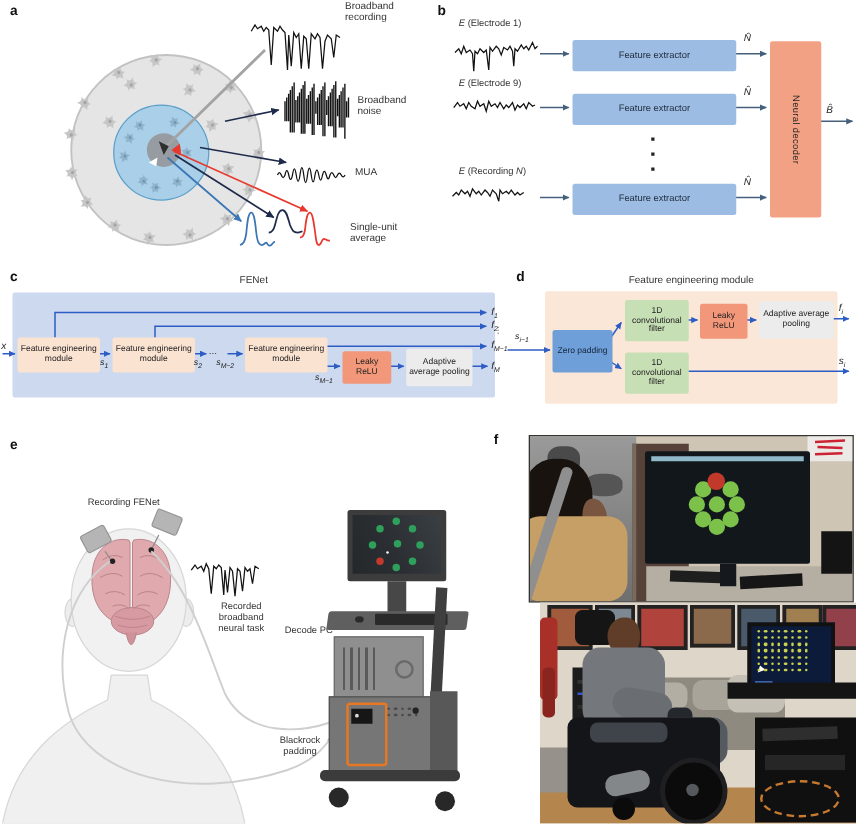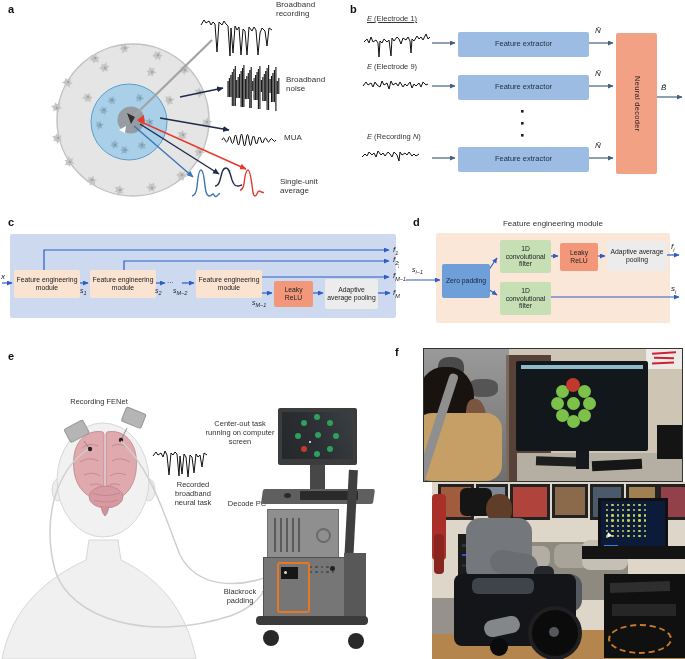--- a/index.html
+++ b/index.html
@@ -191,39 +191,40 @@
   <div class="plabel" style="left:8px;top:216px;">c</div>
   <div class="plabel" style="left:413px;top:216px;">d</div>
   <div class="plabel" style="left:8px;top:350px;">e</div>
   <div class="plabel" style="left:395px;top:346px;">f</div>
 
   <div class="lbl" style="left:276px;top:0;width:56px;">Broadband recording</div>
   <div class="lbl" style="left:286px;top:75px;width:58px;">Broadband noise</div>
   <div class="lbl" style="left:284px;top:133px;width:40px;">MUA</div>
   <div class="lbl" style="left:280px;top:177px;width:52px;">Single-unit average</div>
 
-  <div class="lbl" style="left:367px;top:15px;width:80px;font-size:7.5px;text-decoration:underline;">
+  <div class="lbl" style="left:367px;top:15px;width:80px;font-size:7.5px;">
     <i>E</i> <span>(Electrode 1)</span></div>
   <div class="lbl" style="left:367px;top:63px;width:80px;font-size:7.5px;">
     <i>E</i> <span>(Electrode 9)</span></div>
   <div class="lbl" style="left:367px;top:133px;width:80px;font-size:7.5px;">
     <i>E</i> <span>(Recording </span><i>N</i><span>)</span></div>
 
   <div class="box" style="left:458px;top:32px;width:129px;height:23px;background:var(--extractor_blue);font-size:7.5px;color:#1e2c3c;">Feature extractor</div>
   <div class="box" style="left:458px;top:75px;width:129px;height:23px;background:var(--extractor_blue);font-size:7.5px;color:#1e2c3c;">Feature extractor</div>
   <div class="box" style="left:458px;top:147px;width:129px;height:23px;background:var(--extractor_blue);font-size:7.5px;color:#1e2c3c;">Feature extractor</div>
   <div class="box" style="left:616px;top:33px;width:39px;height:139px;background:var(--decoder_salmon);">
     <span class="vtext">Neural decoder</span>
     </div>
 
   <span class="ml" style="left:595px;top:26px;"><i>N̂</i></span>
   <span class="ml" style="left:595px;top:69px;"><i>N̂</i></span>
   <span class="ml" style="left:595px;top:141px;"><i>N̂</i></span>
   <span class="ml" style="left:661px;top:83px;"><i>B̂</i></span>
 
+  <div class="title" style="left:10px;top:219px;width:386px;text-align:center;">FENet</div>
   <span class="ml" style="left:1px;top:272px;"><i>x</i></span>
 
   <div class="box" style="left:14px;top:270px;width:64px;height:26px;background:var(--peach_box);">Feature engineering module</div>
   <div class="box" style="left:90px;top:270px;width:64px;height:26px;background:var(--peach_box);">Feature engineering module</div>
   <div class="box" style="left:196px;top:270px;width:64px;height:26px;background:var(--peach_box);">Feature engineering module</div>
   <div class="box" style="left:274px;top:281px;width:37px;height:24px;background:var(--salmon_box);">Leaky ReLU</div>
   <div class="box" style="left:325px;top:279px;width:51px;height:28px;background:var(--gray_box);">Adaptive average pooling</div>
 
   <span class="ml" style="left:80px;top:287px;font-size:7px;"><i>s</i><sub>1</sub></span>
   <span class="ml" style="left:155px;top:287px;font-size:7px;"><i>s</i><sub>2</sub></span>
@@ -244,21 +245,20 @@
   <div class="box" style="left:500px;top:240px;width:49px;height:31px;background:var(--green_box);">1D convolutional filter</div>
   <div class="box" style="left:500px;top:282px;width:49px;height:31px;background:var(--green_box);">1D convolutional filter</div>
   <div class="box" style="left:560px;top:243px;width:36px;height:26px;background:var(--salmon_box);">Leaky ReLU</div>
   <div class="box" style="left:607px;top:241px;width:58px;height:28px;background:var(--gray_box);">Adaptive average pooling</div>
 
   <span class="ml" style="left:671px;top:242px;"><i>f</i><sub>i</sub></span>
   <span class="ml" style="left:671px;top:284px;"><i>s</i><sub>i</sub></span>
 
   <div class="lbl c" style="left:70px;top:398px;width:58px;font-size:7.5px;">Recording FENet</div>
   <div class="lbl c" style="left:164px;top:481px;width:58px;font-size:7.5px;">Recorded broadband neural task</div>
-  <div class="lbl c" style="left:205px;top:420px;width:70px;font-size:7.5px;">Center-out task running on computer screen</div>
   <div class="lbl c" style="left:226px;top:500px;width:42px;font-size:7.5px;">Decode PC</div>
   <div class="lbl c" style="left:215px;top:588px;width:50px;font-size:7.5px;">Blackrock padding</div>
 
   <div style="position:absolute;z-index:2;left:278px;top:408px;width:79px;height:57px;background:#3c3c3c;border-radius:2px;">
     <div id="escreen" style="position:absolute;left:4px;top:4px;width:71px;height:47px;background:linear-gradient(245deg,#3a3f44 0%,#2b2f33 55%,#24282b 100%);">
         <span style="position: absolute; left: 31.8px; top: 1.8px; width: 6.4px; height: 6.4px; border-radius: 50%; background: rgb(47, 160, 92);"></span>
         <span style="position: absolute; left: 44.8px; top: 7.8px; width: 6.4px; height: 6.4px; border-radius: 50%; background: rgb(47, 160, 92);"></span>
         <span style="position: absolute; left: 50.8px; top: 20.8px; width: 6.4px; height: 6.4px; border-radius: 50%; background: rgb(47, 160, 92);"></span>
         <span style="position: absolute; left: 44.8px; top: 33.8px; width: 6.4px; height: 6.4px; border-radius: 50%; background: rgb(47, 160, 92);"></span>
         <span style="position: absolute; left: 31.8px; top: 38.8px; width: 6.4px; height: 6.4px; border-radius: 50%; background: rgb(47, 160, 92);"></span>

